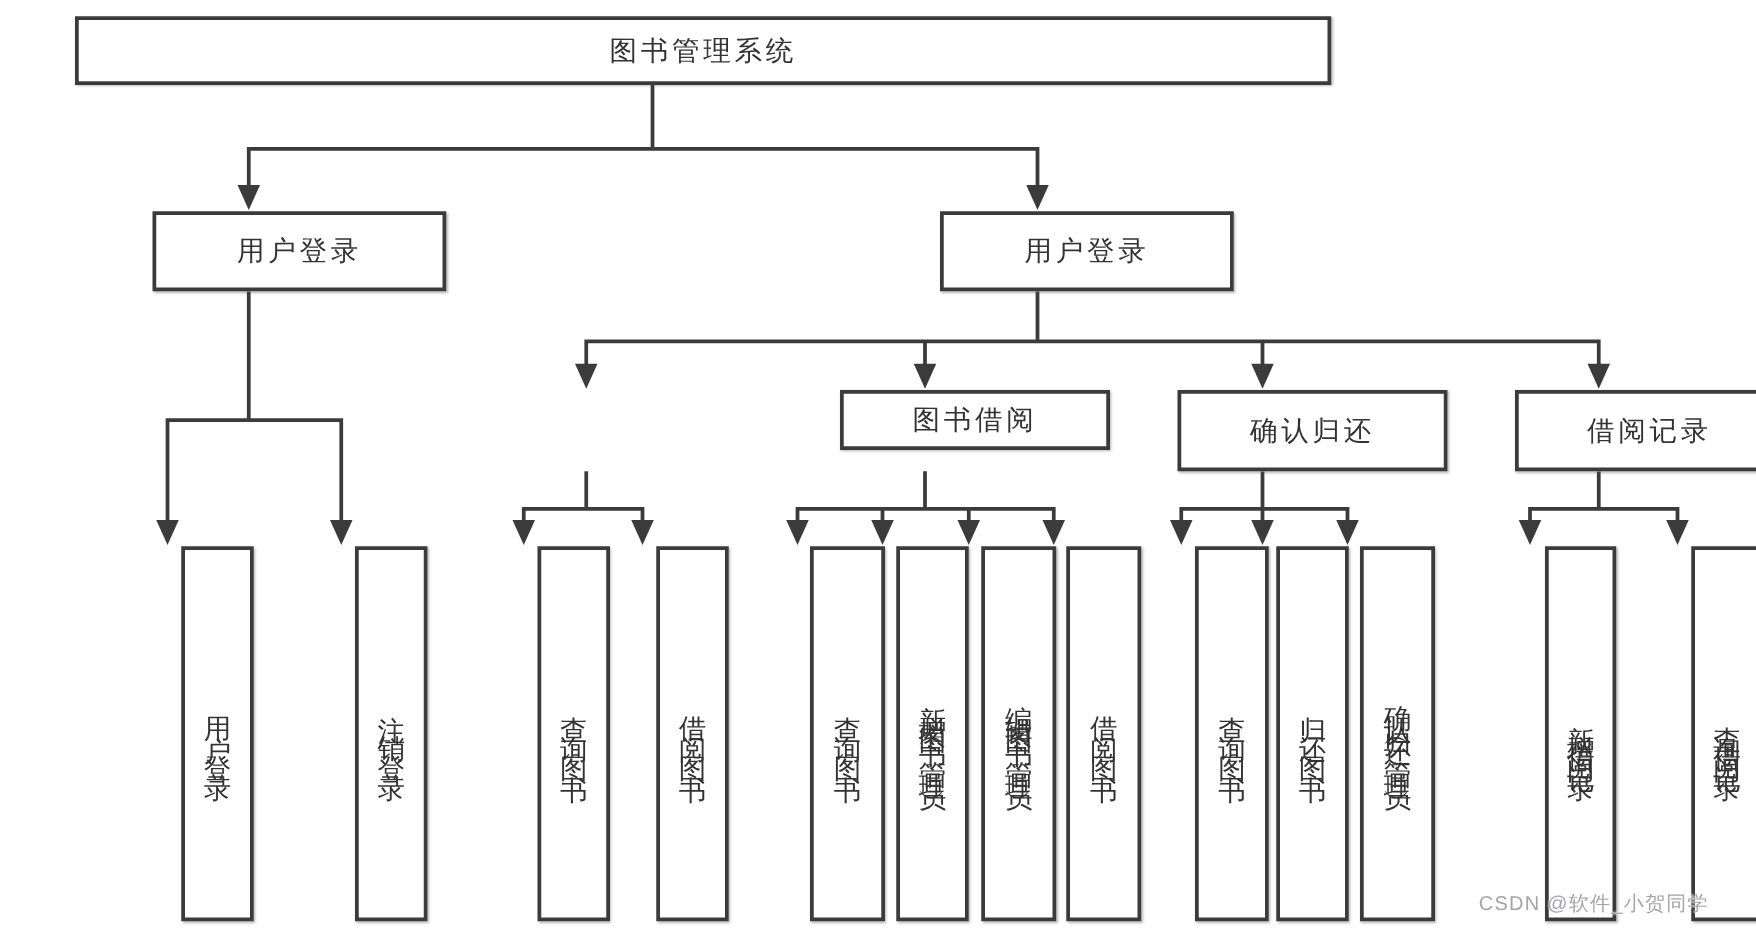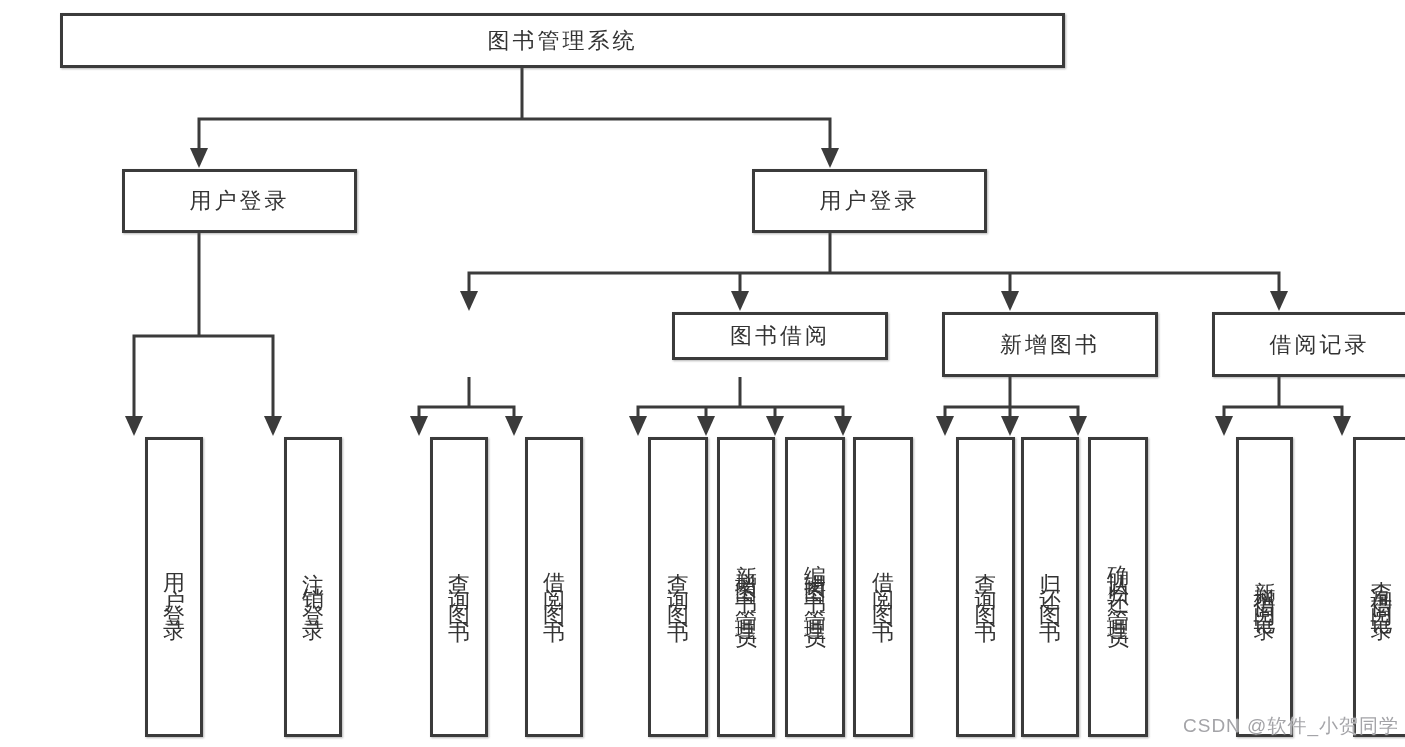--- a/index.html
+++ b/index.html
@@ -31,21 +31,21 @@
     writing-mode:vertical-rl;
     text-orientation:mixed;
     line-height:1;
   }
   .ls-4{letter-spacing:16px;}
   .ls-6{letter-spacing:8px;}
   .ls-9{letter-spacing:9px;}
   .watermark{
     position:absolute;
     left:1183px;top:713px;
-    font-size:19px;
+    font-size:16px;
     letter-spacing:1px;
     color:#a4a4a8;
     text-shadow:0 0 2px #ffffff,0 0 1px #ffffff;
     white-space:nowrap;
     text-align:right;
   }
 </style>
 </head>
 <body>
 
@@ -83,21 +83,21 @@
       <polygon points="1333,416 1351,416 1342,436"></polygon>
     </g>
   </svg>
 
   <div class="node hnode" style="left:20px;top:13px;width:1005px;height:55px;">图书管理系统</div>
 
   <div class="node hnode" style="left:82px;top:169px;width:235px;height:64px;">用户登录</div>
   <div class="node hnode" style="left:712px;top:169px;width:235px;height:64px;">用户登录</div>
 
   <div class="node hnode" style="left:632px;top:312px;width:216px;height:48px;">图书借阅</div>
-  <div class="node hnode" style="left:902px;top:312px;width:216px;height:65px;">新增图书</div>
+  <div class="node hnode" style="left:902px;top:312px;width:216px;height:65px;">确认归还</div>
   <div class="node hnode" style="left:1172px;top:312px;width:215px;height:65px;">借阅记录</div>
 
   <div class="node vnode ls-4" style="left:105px;top:437px;width:58px;height:300px;">用户登录</div>
   <div class="node vnode ls-4" style="left:244px;top:437px;width:58px;height:300px;">注销登录</div>
 
   <div class="node vnode ls-4" style="left:390px;top:437px;width:58px;height:300px;">查询图书</div>
   <div class="node vnode ls-4" style="left:485px;top:437px;width:58px;height:300px;">借阅图书</div>
 
   <div class="node vnode ls-4" style="left:608px;top:437px;width:60px;height:300px;">查询图书</div>
   <div class="node vnode ls-9" style="left:677px;top:437px;width:58px;height:300px;">新增图书（管理员）</div>

